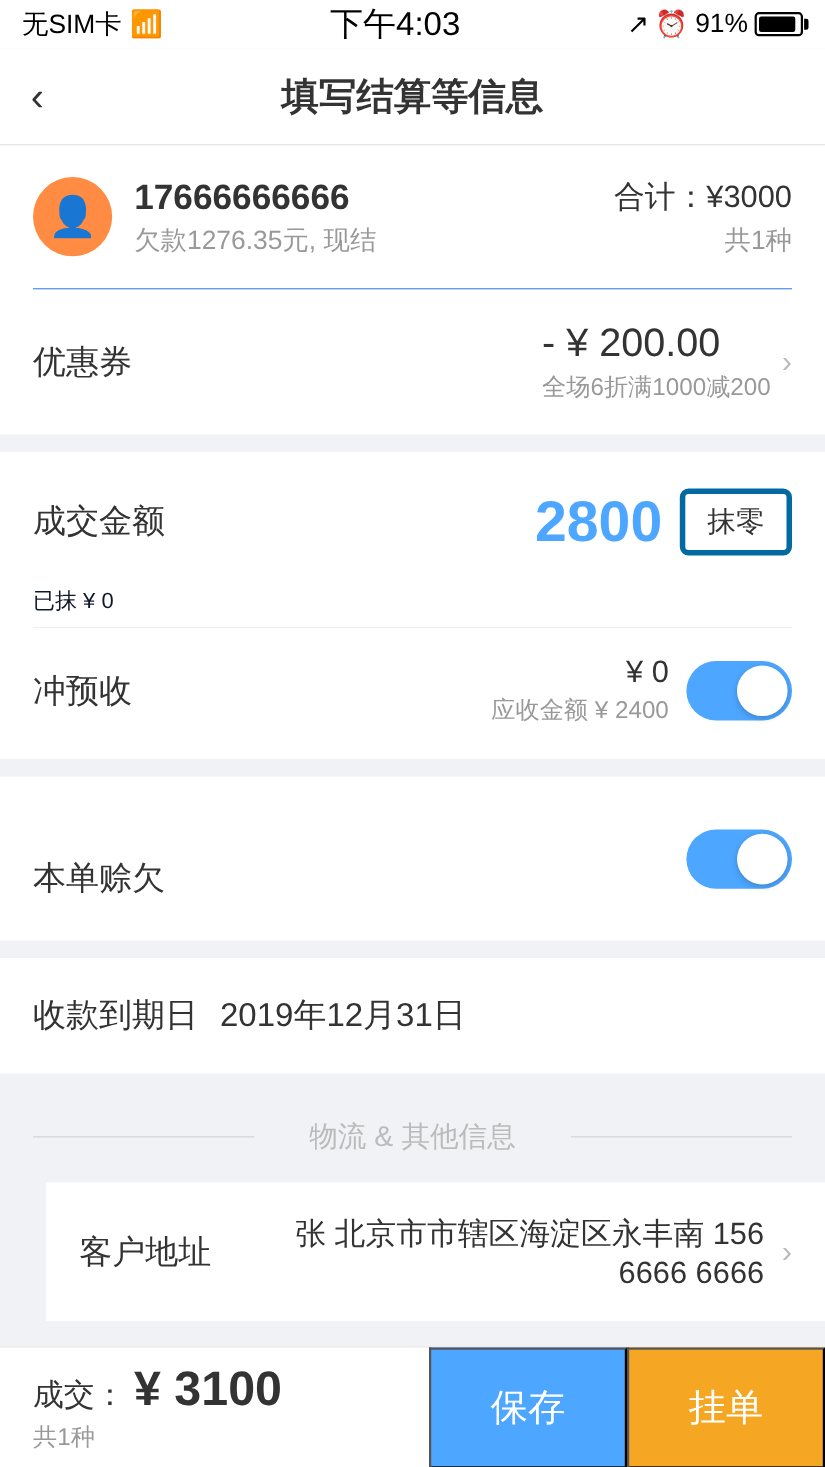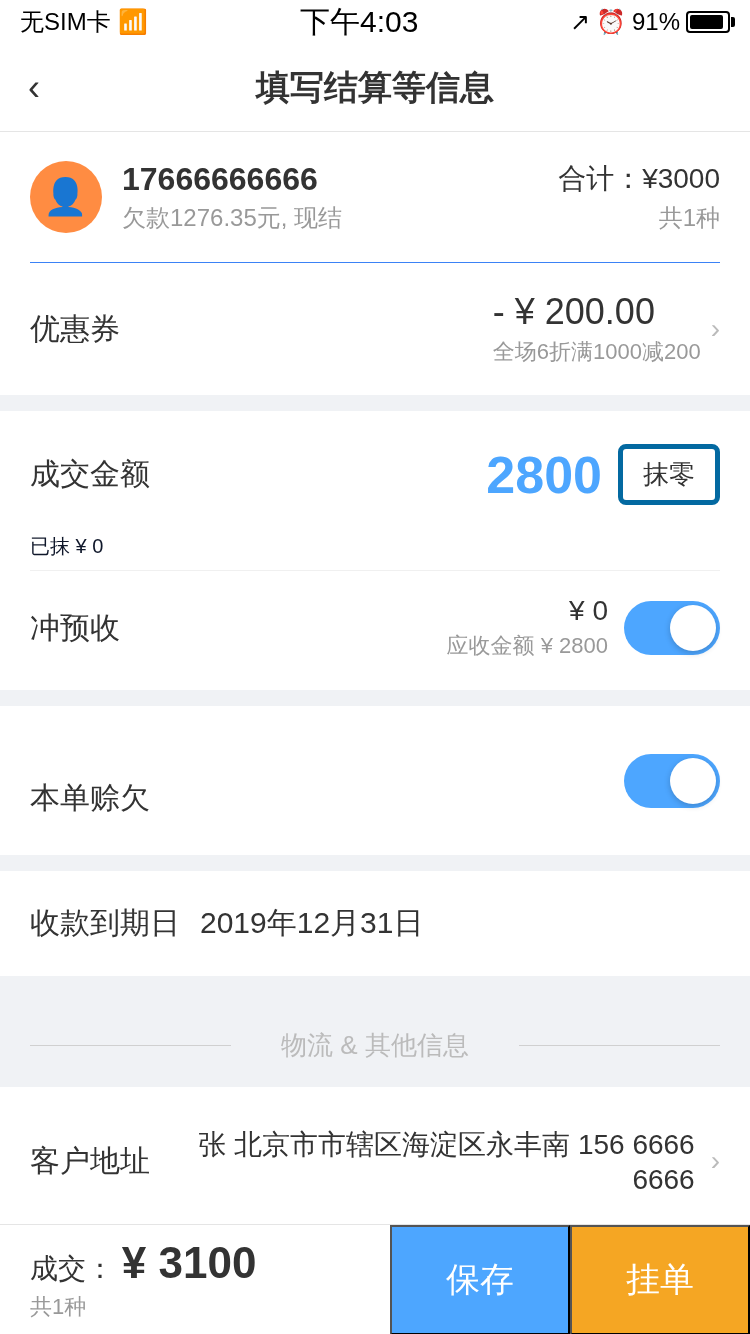--- a/index.html
+++ b/index.html
@@ -283,21 +283,21 @@
     }
     .deferred-label {
       font-size: 30px;
       color: #333;
       margin-top: 36px;
     }
 
     
     .duedate-section {
       background: #fff;
-      margin-bottom: 28px;
+      margin-bottom: 16px;
       padding: 0 30px;
     }
     .duedate-row {
       display: flex;
       align-items: center;
       padding: 32px 0;
       gap: 20px;
     }
     .duedate-label {
       font-size: 30px;
@@ -327,21 +327,22 @@
     .divider-text {
       font-size: 26px;
       color: #bbb;
       white-space: nowrap;
     }
 
     
     .address-section {
       background: #fff;
       margin-bottom: 16px;
-      padding: 11px 30px;
+      padding: 0 30px;
+      margin-left: 42px;
     }
     .address-row {
       display: flex;
       align-items: center;
       justify-content: space-between;
       padding: 28px 0;
     }
     .address-label {
       font-size: 30px;
       color: #333;
@@ -466,21 +467,21 @@
         <button class="round-btn">抹零</button>
       </div>
     </div>
     <div class="amount-sub">已抹  ¥ 0</div>
 
     <div class="prereceive-row">
       <span class="prereceive-label">冲预收</span>
       <div class="prereceive-right">
         <div class="prereceive-values">
           <div class="prereceive-amount">¥ 0</div>
-          <div class="prereceive-sub">应收金额 ¥ 2800</div>
+          <div class="prereceive-sub">应收金额 ¥ 2400</div>
         </div>
         <div class="toggle"></div>
       </div>
     </div>
   </div>
 
   <div class="deferred-section">
     <div class="deferred-row">
       <span class="deferred-label">本单赊欠</span>
       <div class="toggle"></div>

